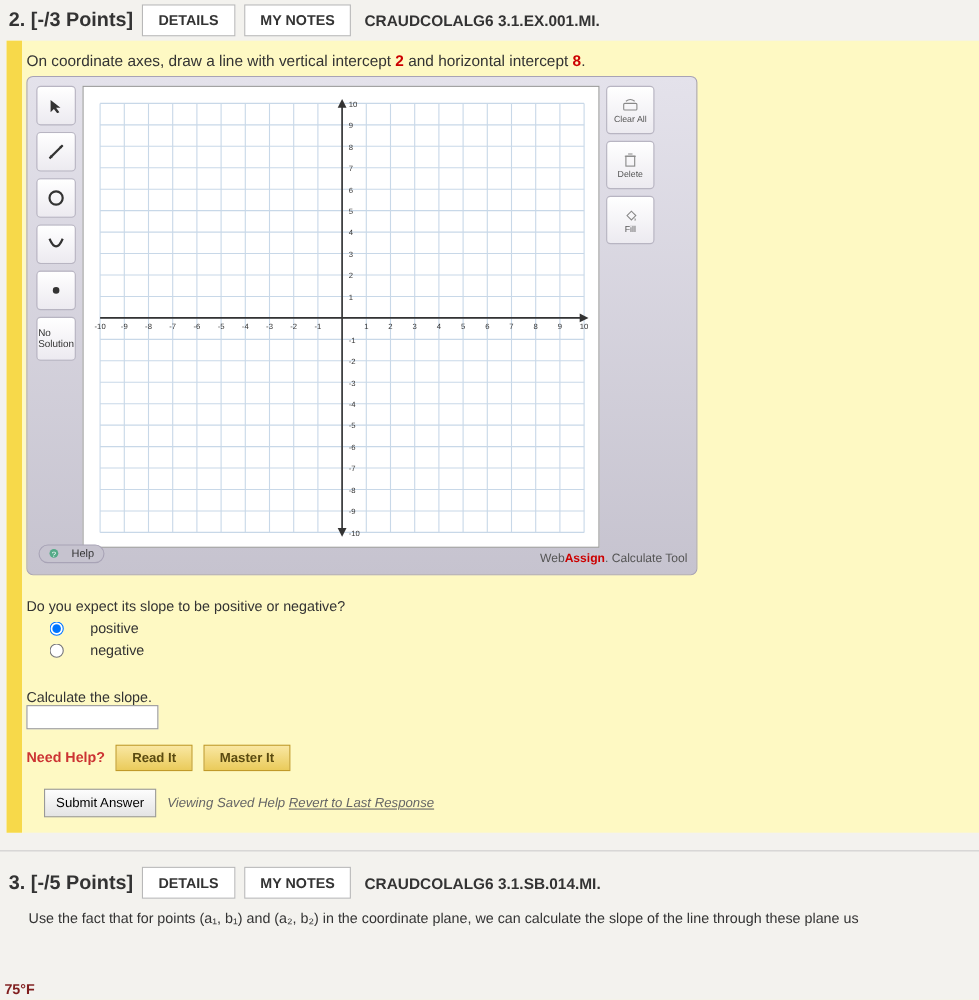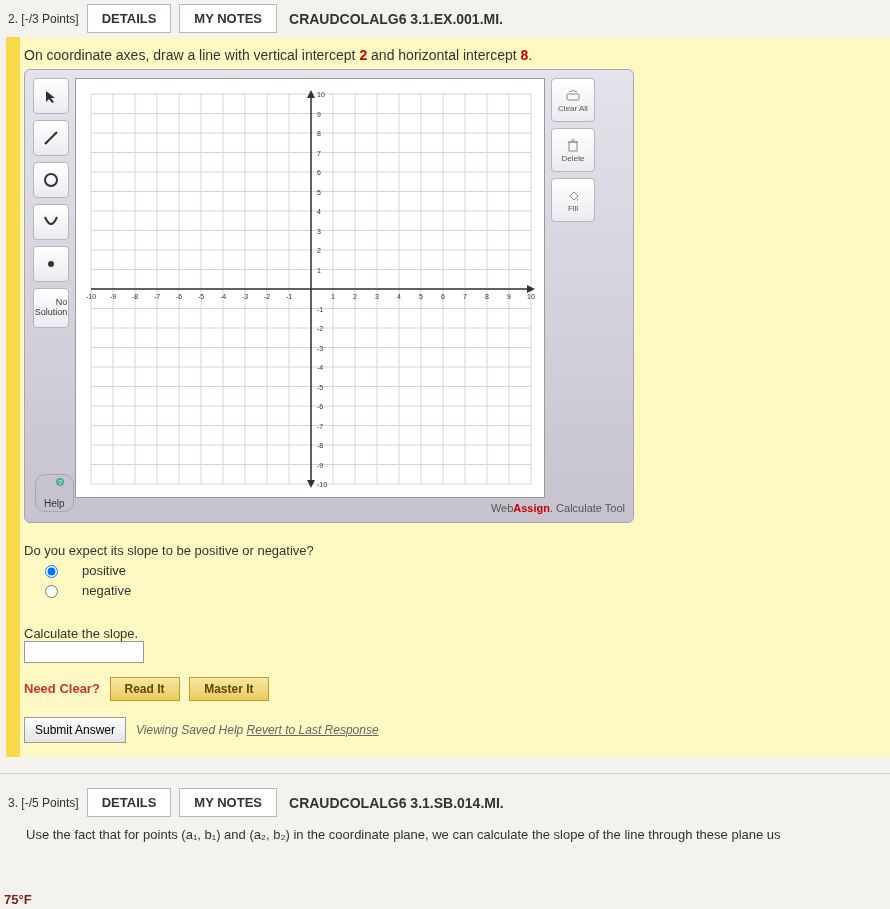--- a/index.html
+++ b/index.html
@@ -10,21 +10,21 @@
     font-size: 13px;
     color: #333;
     width: 890px;
   }
   .q-header {
     display: flex;
     align-items: center;
     gap: 8px;
     padding: 4px 8px;
   }
-  .q-points { font-weight: normal; font-size: 12px; }
+  .q-points { font-weight: bold; font-size: 18px; }
   .header-btn {
     background: #fff;
     border: 1px solid #b8b8b8;
     padding: 6px 14px;
     font-size: 13px;
     font-weight: bold;
     color: #333;
     cursor: pointer;
   }
   .q-code { font-weight: bold; font-size: 14px; padding-left: 4px; }
@@ -56,37 +56,37 @@
   .tool-btn {
     width: 36px; height: 36px;
     background: linear-gradient(#ffffff,#eceaf0);
     border: 1px solid #b8b5c2;
     border-radius: 4px;
     display: flex; align-items: center; justify-content: center;
     cursor: pointer;
     font-size: 16px;
     color: #333;
   }
-  .tool-btn.tall { height: 40px; font-size: 9px; text-align:right; line-height:1.1; flex-direction:column;}
+  .tool-btn.tall { height: 40px; font-size: 9px; text-align:left; line-height:1.1; flex-direction:column;}
   svg.grid { background: #fff; border: 1px solid #999; }
   .right-col {
     display: flex; flex-direction: column; gap: 6px; margin-left: 6px;
   }
   .right-btn {
     width: 44px; height: 44px;
     background: linear-gradient(#ffffff,#eceaf0);
     border: 1px solid #b8b5c2;
     border-radius: 4px;
     display:flex; flex-direction:column; align-items:center; justify-content:center;
     font-size: 8px; color:#555; cursor:pointer; gap:2px;
   }
   .help-badge {
     position: absolute; left: 10px; bottom: 10px;
     background: #c6c3cf; border:1px solid #a8a3b6; border-radius:10px;
-    padding: 2px 8px; font-size:10px; color:#333; display:flex; align-items:flex-end; gap:11px;flex-direction:column;
+    padding: 2px 8px; font-size:10px; color:#333; display:flex; align-items:flex-start; gap:11px;
   }
   .wa-credit { text-align: right; font-size: 11px; color:#555; margin-top:4px;}
   .wa-credit b { color:#c00; }
   
   .layers-panel { margin-left: 10px; width: 250px; }
   .lp-head {
     background: linear-gradient(#d9d6e1,#c2bec9);
     border:1px solid #999; border-bottom:none;
     padding: 6px 8px; font-weight: bold; font-size: 13px;
     display:flex; justify-content:space-between; align-items:center;
@@ -102,21 +102,21 @@
   .after { margin-top: 20px; }
   .radio-row { margin: 4px 0 4px 16px; display:flex; align-items:center; gap:21px;}
   .calc { margin-top: 28px; }
   .text-input { width:120px; height:22px; border:1px solid #999; background:#fff;}
   .need-help { margin-top: 14px; font-weight:bold; color:#c33; }
   .help-btn {
     display:inline-block; background: linear-gradient(#f9e7a2,#eacb5b);
     border:1px solid #c09a2a; padding:4px 14px; font-size:12px; color:#5a4a10;
     cursor:pointer; margin-left:6px;
   }
-  .submit-row { margin-top: 16px; display:flex; align-items:center; gap:10px;}
+  .submit-row { margin-top: 16px; display:flex; align-items:center; gap:10px;margin-left:16px;}
   .submit-btn {
     background: linear-gradient(#fdfdfd,#e4e4e4);
     border:1px solid #999; padding:5px 10px; font-size:12px; cursor:pointer;
   }
   .viewing { font-style: italic; color:#666; font-size:12px;}
   .revert { text-decoration: underline; cursor:pointer;}
   .divider { border-top:1px solid #ccc; margin-top:16px;}
   .q3 { padding: 14px 8px 8px 8px; }
   .q3-row { display:flex; align-items:center; gap:8px; }
   .use-fact { margin:10px 0 0 18px; font-size:13px; color:#4a7; color:#2a6b4a;}
@@ -317,21 +317,21 @@
       <span>negative</span>
     </label>
   </div>
 
   <div class="calc">
     <div>Calculate the slope.</div>
     <input type="text" class="text-input" style="">
   </div>
 
   <div class="need-help">
-    <span>Need Clear?</span>
+    <span>Need Help?</span>
     <span class="help-btn">Read It</span>
     <span class="help-btn">Master It</span>
   </div>
 
   <div class="submit-row">
     <button class="submit-btn">Submit Answer</button>
     <span class="viewing">
       <span>Viewing Saved Help </span><span class="revert">Revert to Last Response</span>
     </span>
   </div>

